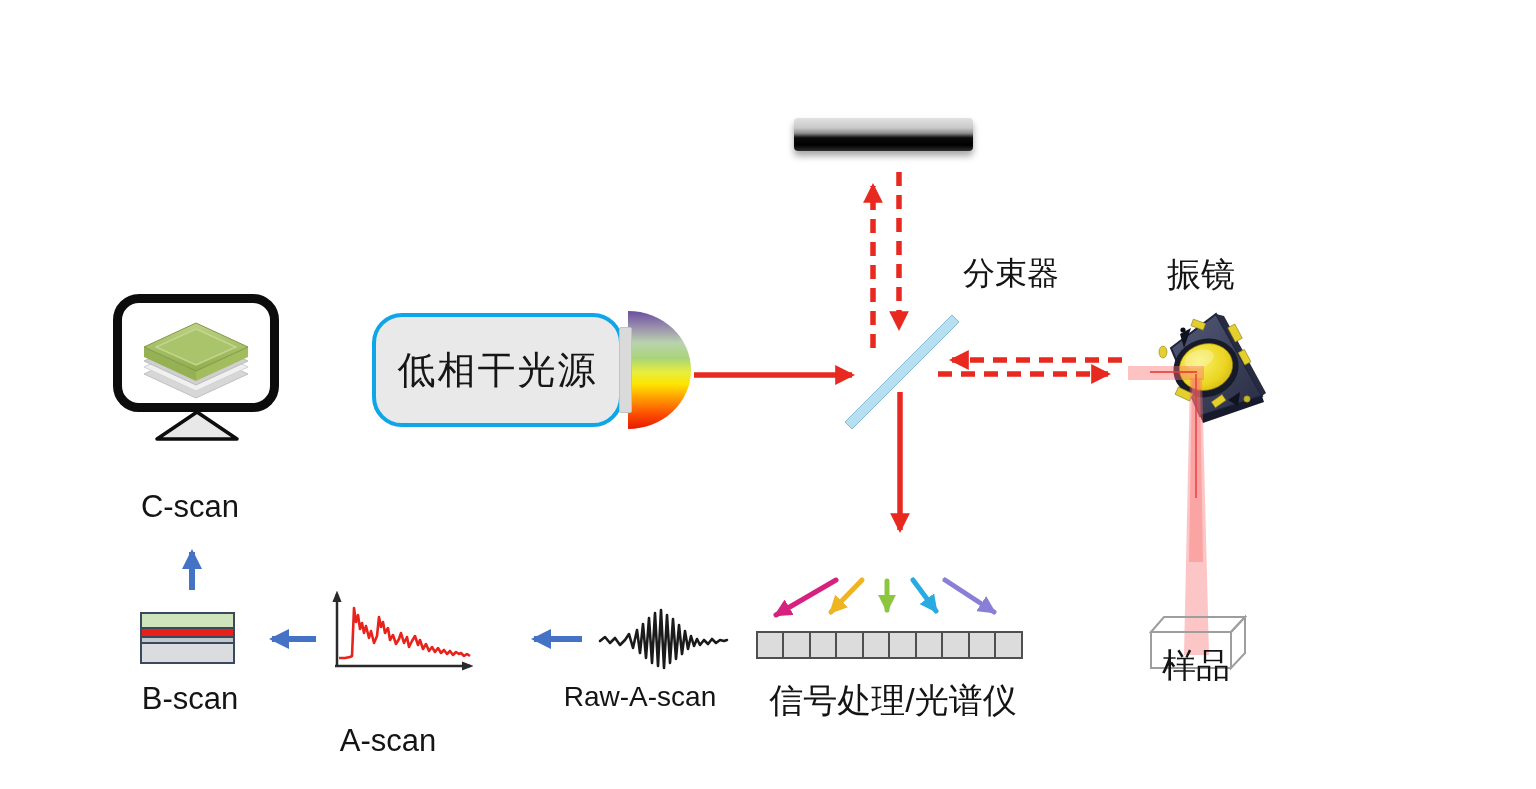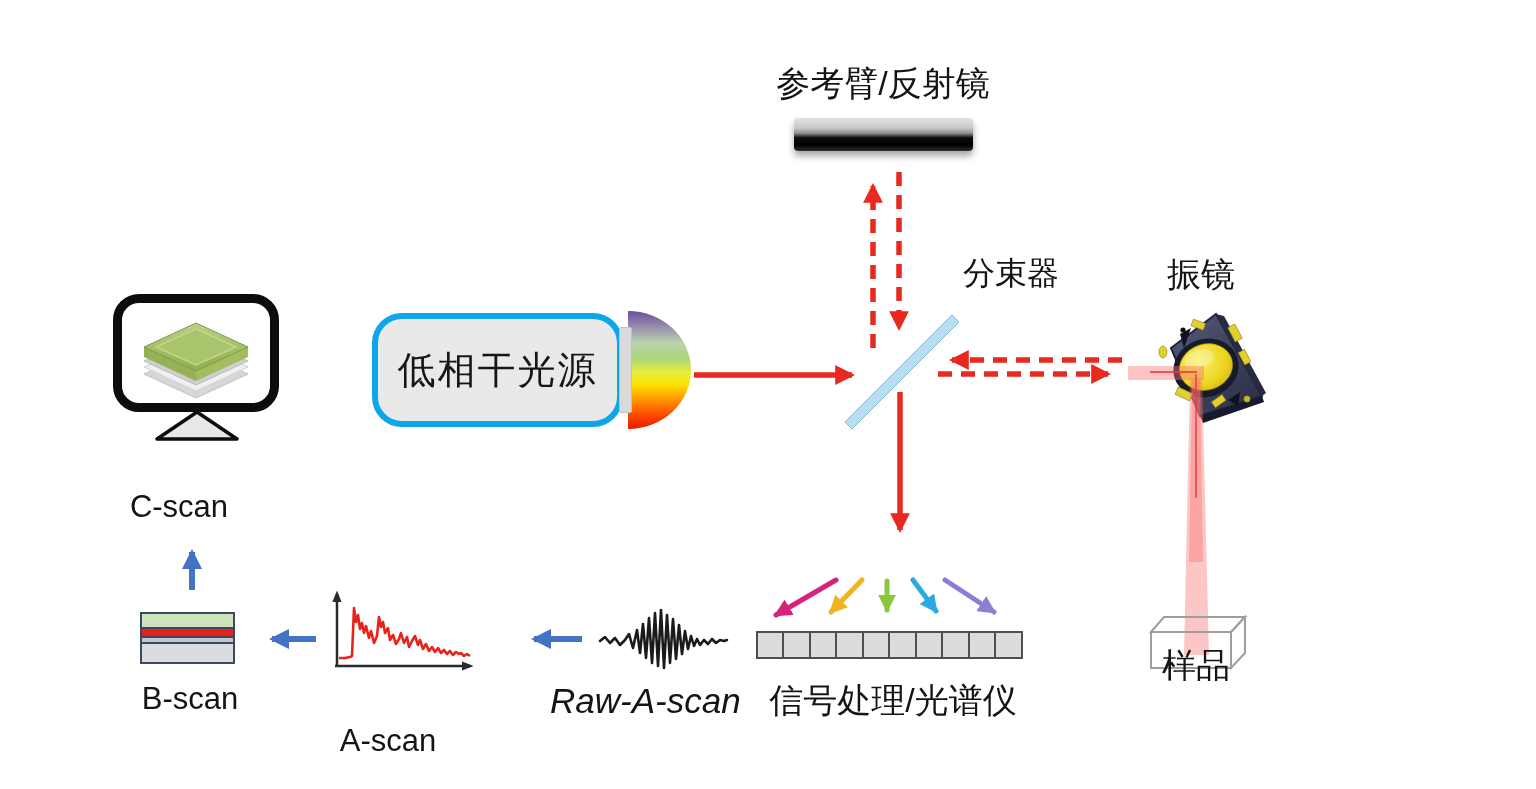--- a/index.html
+++ b/index.html
@@ -15,21 +15,21 @@
   
   .mirror-bar{
     left:794px;top:118px;width:179px;height:33px;border-radius:4px;
     background:linear-gradient(to bottom,#e2e2e2 0%,#c9c9c9 30%,#8f8f8f 46%,#0c0c0c 60%,#000 82%,#2e2e2e 100%);
     box-shadow:0 5px 7px rgba(0,0,0,0.35);
   }
 
   
   .source-box{
     left:372px;top:313px;width:251px;height:114px;border-radius:30px;
-    background:#e9e9e9;border:6px solid #0ea5e9;
+    background:#e9e9e9;border:4px solid #0ea5e9;
     display:flex;align-items:center;justify-content:center;
     font-size:38px;color:#161616;letter-spacing:2px;
   }
   .source-neck{left:619px;top:327px;width:13px;height:86px;background:#dadada;border:1px solid #c2c2c2;border-radius:2px;}
 
   
   .detector-array{left:756px;top:631px;width:267px;height:28px;display:flex;}
   .det-cell{flex:1;background:#dcdcdc;border:2.4px solid #4f4f4f;margin-left:-2.4px;}
   .det-cell:first-child{margin-left:0;}
 
@@ -210,23 +210,22 @@
       <div class="det-cell"></div>
     </div>
 
   <div class="abs bscan">
     <div class="bs1"></div>
     <div class="bs2"></div>
     <div class="bs3"></div>
     <div class="bs4"></div>
   </div>
 
-  <div class="lbl" style="left:773px;top:64px;width:220px;font-size:34px;">参考臂/反射镜</div>
   <div class="lbl" style="left:950px;top:255px;width:122px;font-size:32px;">分束器</div>
   <div class="lbl" style="left:1146px;top:255px;width:110px;font-size:34px;">振镜</div>
-  <div class="lbl" style="left:550px;top:681px;width:180px;font-size:35px;font-style:italic;">Raw-A-scan</div>
+  <div class="lbl" style="left:550px;top:681px;width:180px;font-size:28px;">Raw-A-scan</div>
   <div class="lbl" style="left:328px;top:681px;width:120px;font-size:31px;margin-top:42px;">A-scan</div>
   <div class="lbl" style="left:130px;top:681px;width:120px;font-size:31px;">B-scan</div>
-  <div class="lbl" style="left:119px;top:489px;width:120px;font-size:31px;">C-scan</div>
+  <div class="lbl" style="left:130px;top:489px;width:120px;font-size:31px;">C-scan</div>
   <div class="lbl" style="left:743px;top:681px;width:300px;font-size:34px;">信号处理/光谱仪</div>
   <div class="lbl" style="left:1136px;top:646px;width:120px;font-size:34px;">样品</div>
 
 </div>
 
 </body></html>

